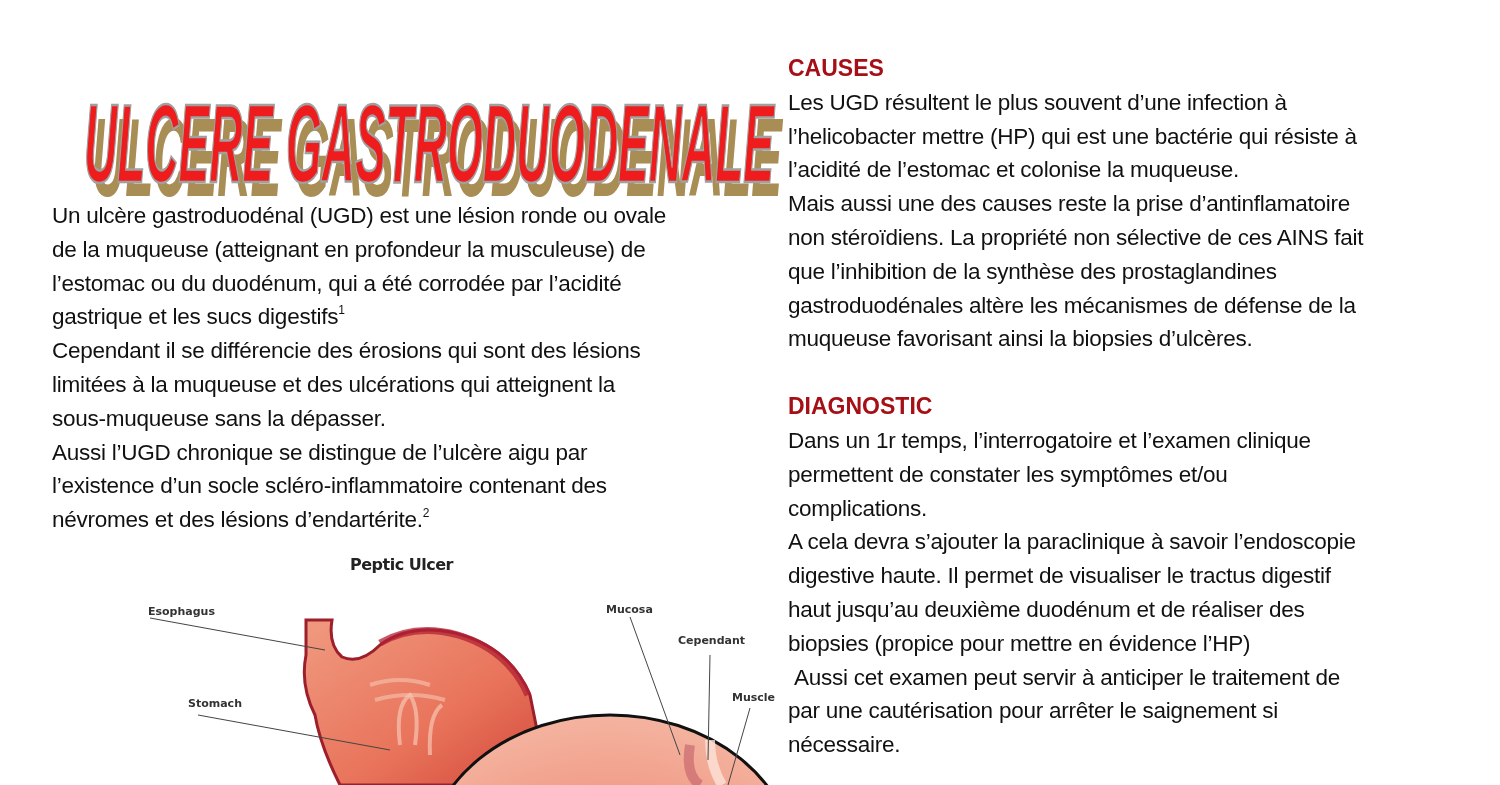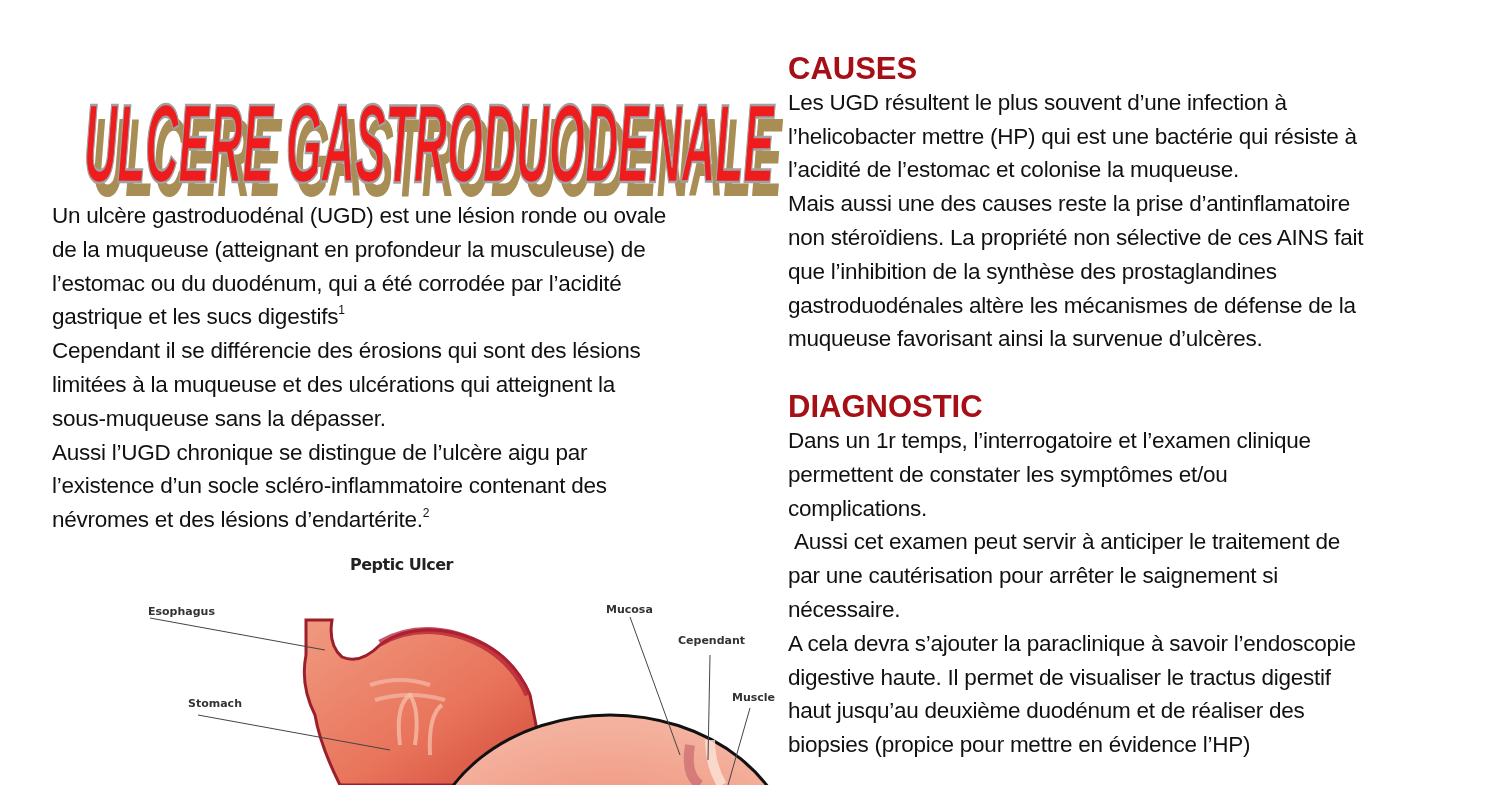--- a/index.html
+++ b/index.html
@@ -3,21 +3,21 @@
 <meta charset="utf-8">
 <style>
   html, body { margin: 0; padding: 0; background: #ffffff; }
   body { width: 1500px; height: 785px; overflow: hidden; position: relative;
          font-family: "Liberation Sans", "DejaVu Sans", sans-serif; color: #111; }
   .col { position: absolute; font-size: 22.5px; line-height: 33.8px; }
   .left { left: 52px; top: 199px; width: 720px; }
   .right { left: 788px; top: 52px; width: 690px; }
   .para { margin: 0; white-space: pre-line; letter-spacing: -0.25px; }
   sup { font-size: 12px; vertical-align: 10px; line-height: 0; }
-  .heading { color: #a50f15; font-weight: bold; margin: 0; font-size: 31px; }
+  .heading { color: #a50f15; font-weight: bold; margin: 0; font-size: 23px; }
   .gap { height: 34px; }
   .wordart { position: absolute; left: 74px; top: 78px; width: 710px; height: 122px; }
   .figure { position: absolute; left: 110px; top: 545px; width: 670px; height: 240px; overflow: hidden; }
   .fig-title { position: absolute; left: 240px; top: 10px; font-size: 16px; font-weight: bold; color: #222;
                font-family: "DejaVu Sans", sans-serif; letter-spacing: -0.5px; }
   .fig-label { position: absolute; font-size: 11px; font-weight: bold; color: #333;
                font-family: "DejaVu Sans", sans-serif; }
 </style>
 </head>
 <body>
@@ -93,29 +93,29 @@
 <div class="col right">
   <section>
     <h2 class="heading">CAUSES</h2>
     <p class="para">Les UGD résultent le plus souvent d’une infection à
 l’helicobacter mettre (HP) qui est une bactérie qui résiste à
 l’acidité de l’estomac et colonise la muqueuse.</p>
     <p class="para">Mais aussi une des causes reste la prise d’antinflamatoire
 non stéroïdiens. La propriété non sélective de ces AINS fait
 que l’inhibition de la synthèse des prostaglandines
 gastroduodénales altère les mécanismes de défense de la
-muqueuse favorisant ainsi la survenue d’ulcères.</p>
+muqueuse favorisant ainsi la biopsies d’ulcères.</p>
   </section>
   <div class="gap"></div>
   <section>
     <h2 class="heading">DIAGNOSTIC</h2>
     <p class="para">Dans un 1r temps, l’interrogatoire et l’examen clinique
 permettent de constater les symptômes et/ou
 complications.</p>
-    <p class="para" style="white-space:pre-wrap;"> Aussi cet examen peut servir à anticiper le traitement de
-par une cautérisation pour arrêter le saignement si
-nécessaire.</p>
     <p class="para">A cela devra s’ajouter la paraclinique à savoir l’endoscopie
 digestive haute. Il permet de visualiser le tractus digestif
 haut jusqu’au deuxième duodénum et de réaliser des
 biopsies (propice pour mettre en évidence l’HP)</p>
+    <p class="para" style="white-space:pre-wrap;"> Aussi cet examen peut servir à anticiper le traitement de
+par une cautérisation pour arrêter le saignement si
+nécessaire.</p>
   </section>
 </div>
 
 </body></html>

